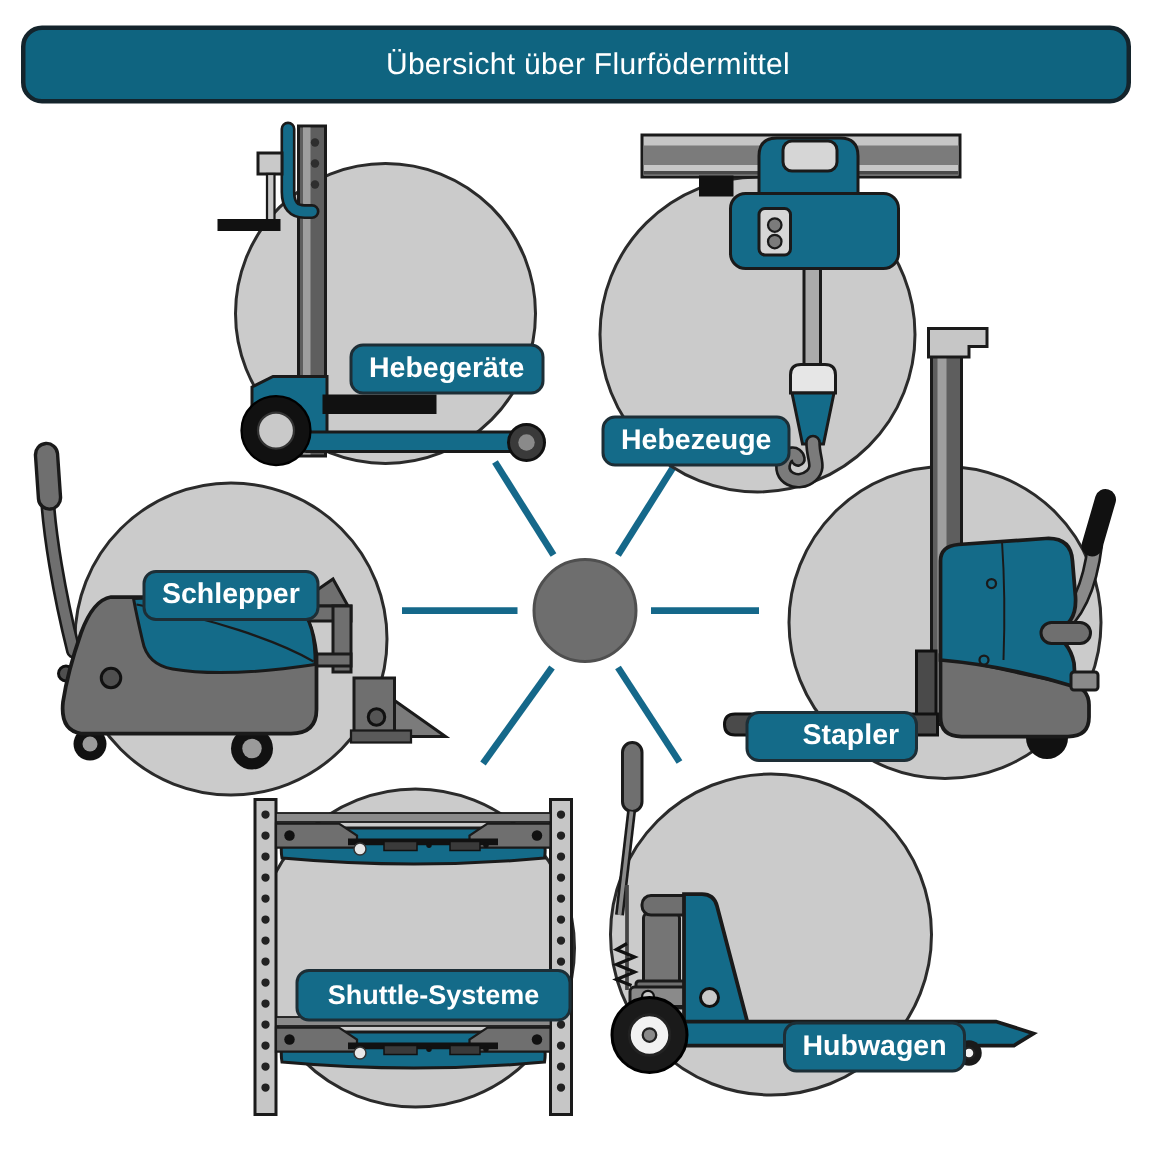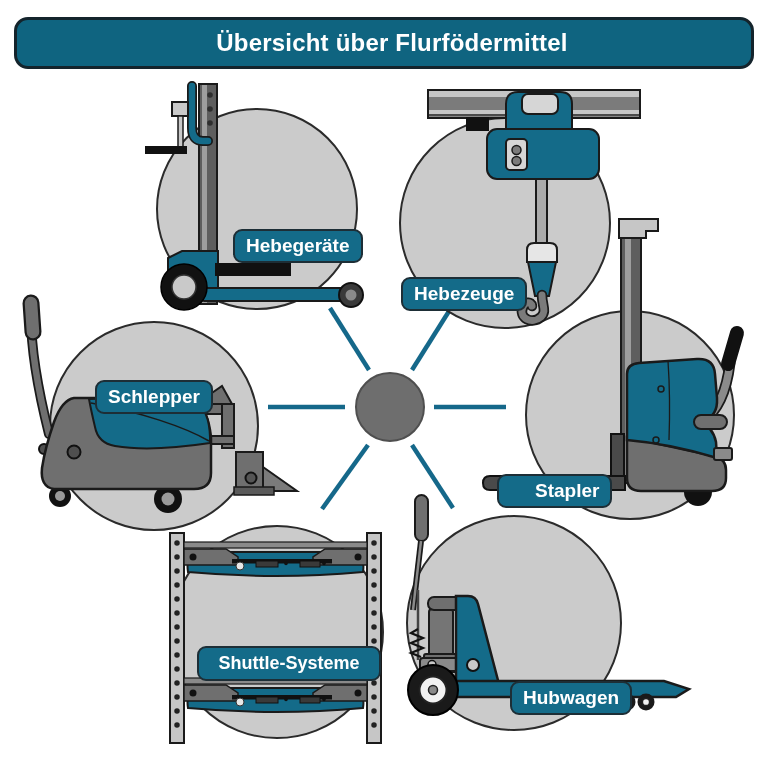--- a/index.html
+++ b/index.html
@@ -6,31 +6,31 @@
     --teal:#146b89; --header-teal:#0f6480; --circle-gray:#cbcbcb;
     --machine-gray:#6f6f6f; --hub-gray:#6e6e6e; --spoke-teal:#15688a; --outline:#1a1a1a;
   }
   html,body{margin:0;padding:0;background:#fff;}
   .canvas{position:relative;width:768px;height:768px;background:#fff;overflow:hidden;
           font-family:"Liberation Sans", sans-serif;}
   .canvas > svg{position:absolute;left:0;top:0;}
   .header{position:absolute;left:14px;top:17px;width:740px;height:52px;box-sizing:border-box;
           background:var(--header-teal);border:3px solid #14242c;border-radius:14px;
           display:flex;align-items:center;justify-content:center;
-          color:#fff;font-size:24px;font-weight:bold;letter-spacing:.2px;padding-left:16px;}
+          color:#fff;font-size:20px;font-weight:normal;letter-spacing:.2px;padding-left:16px;}
   .node-label{position:absolute;background:var(--teal);color:#fff;font-weight:bold;
           font-size:19px;line-height:1.25;padding:3px 11px;border:2.5px solid #1d2e36;
           border-radius:9px;white-space:nowrap;margin-top:43px;}
   .node-label.two-line{font-size:18px;text-align:center;padding:4px 9px;white-space:normal;}
   .lbl-hebegeraete{left:233px;top:186px;}
   .lbl-hebezeuge{left:401px;top:234px;}
   .lbl-schlepper{left:95px;top:337px;}
   .lbl-stapler{left:497px;top:431px;padding-left:36px;}
   .lbl-shuttle{left:197px;top:603px;width:162px;}
-  .lbl-hubwagen{left:510px;top:638px;text-align:center;}
+  .lbl-hubwagen{left:522px;top:638px;text-align:center;}
 </style>
 </head>
 <body>
 
 <div class="canvas">
 
   <svg width="768" height="768" viewBox="0 0 768 768">
 
     <g stroke="var(--spoke-teal)" stroke-width="4.5">
       <line x1="330" y1="308" x2="369" y2="370"></line>

